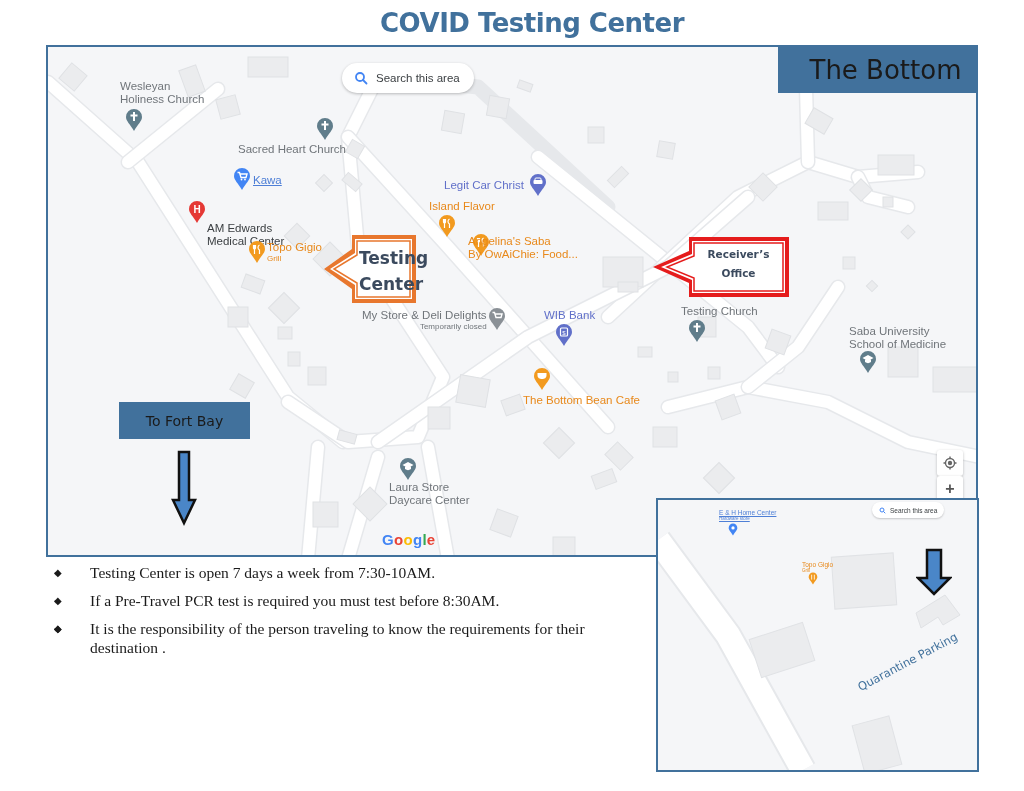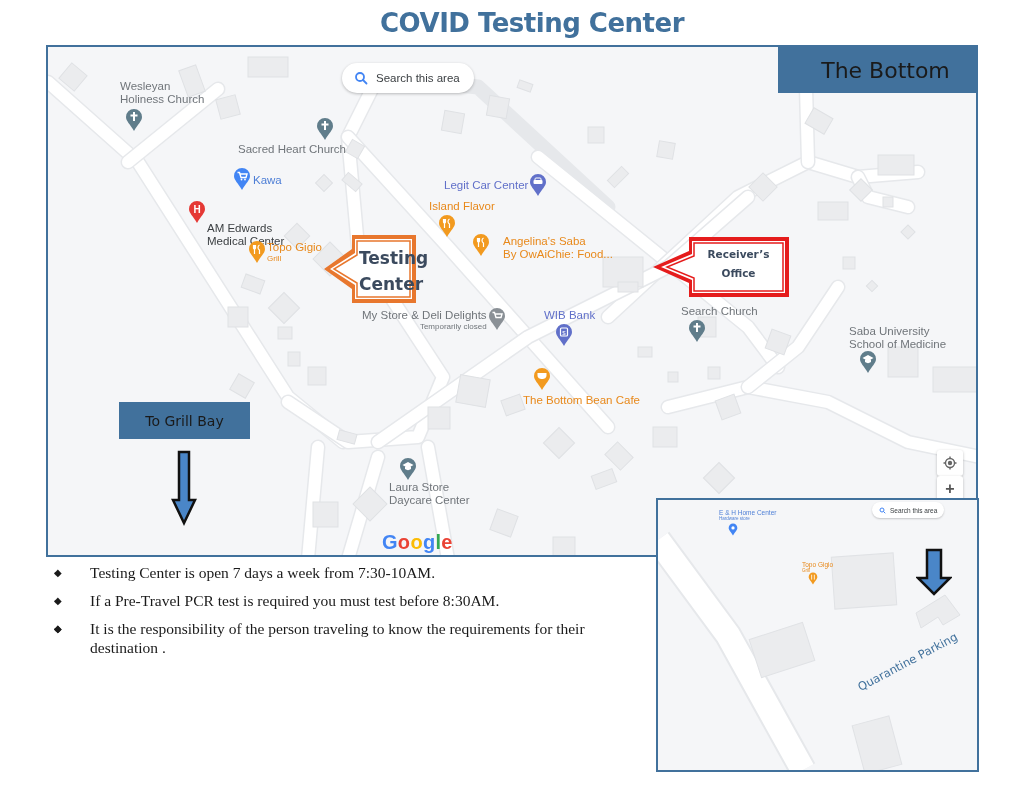--- a/index.html
+++ b/index.html
@@ -5,29 +5,29 @@
   html, body { margin: 0; padding: 0; background: #ffffff; }
   body { width: 1024px; height: 791px; position: relative; overflow: hidden; font-family: "Liberation Sans", sans-serif; }
   .title { position: absolute; top: 8px; left: 0; width: 1064px; text-align: center; font-family: "DejaVu Sans", sans-serif; font-weight: bold; font-size: 26px; color: #41719c; letter-spacing: -0.5px; }
   .map-main { position: absolute; left: 46px; top: 45px; width: 932px; height: 512px; border: 2px solid #41719c; background: #f5f6f8; overflow: hidden; box-sizing: border-box; }
   .map-main svg.base { position: absolute; left: 0; top: 0; }
   .poi-label { position: absolute; font-size: 11.5px; line-height: 13px; white-space: nowrap; }
   .poi-sub { display: block; font-size: 8px; line-height: 9px; }
   .gray { color: #70757a; }
   .dark { color: #3c4043; }
   .orange { color: #e8891b; }
-  .blue { color: #4e7fd6; }
+  .blue { color: #4e7fd6; text-decoration: underline; }
   .purple { color: #6170c9; }
   .pin { position: absolute; width: 18px; height: 24px; }
   .search-pill { position: absolute; left: 294px; top: 16px; width: 132px; height: 30px; border-radius: 15px; background: #fff; box-shadow: 0 1px 3px rgba(0,0,0,0.25); display: flex; align-items: center; font-size: 11.5px; color: #3c4043; }
   .search-pill .ico { width: 14px; height: 14px; margin-left: 12px; margin-right: 8px; }
   .label-box { position: absolute; background: #41719c; color: #1a1a1a; font-family: "DejaVu Sans", sans-serif; display: flex; align-items: center; justify-content: center; }
   .ctrl { position: absolute; width: 26px; height: 26px; background: #fff; border-radius: 3px; box-shadow: 0 1px 3px rgba(0,0,0,0.25); display: flex; align-items: center; justify-content: center; color: #555; font-size: 16px; }
   .callout-text { position: absolute; font-family: "DejaVu Sans", sans-serif; font-weight: bold; color: #3b4a5e; text-align: center; }
-  .google { position: absolute; font-size: 20px; font-weight: bold; letter-spacing: 0.3px; }
+  .google { position: absolute; font-size: 15px; font-weight: bold; letter-spacing: 0.3px; }
   .inset { position: absolute; left: 656px; top: 498px; width: 323px; height: 274px; border: 2px solid #41719c; background: #f5f6f8; overflow: hidden; box-sizing: border-box; }
   .bullets { position: absolute; left: 50px; top: 563px; width: 600px; font-family: "Liberation Serif", serif; font-size: 15.5px; color: #1a1a1a; line-height: 19px; }
   .bullet { position: relative; padding-left: 40px; margin-bottom: 9px; }
   .bullet .dot { position: absolute; left: 4px; top: 0; font-size: 10px; }
 </style>
 </head>
 <body>
 
 <div class="title">COVID Testing Center</div>
 
@@ -123,21 +123,21 @@
   </svg>
 
   <div class="search-pill">
     <svg class="ico" viewBox="0 0 14 14">
         <circle cx="6" cy="6" r="4" fill="none" stroke="#4285f4" stroke-width="1.8"></circle>
         <line x1="9" y1="9" x2="12.5" y2="12.5" stroke="#4285f4" stroke-width="1.8" stroke-linecap="round"></line>
       </svg>
     <span>Search this area</span>
   </div>
 
-  <div class="label-box" style="left:730px; top:0; width:215px; height:46px; font-size:22px;">
+  <div class="label-box" style="left:730px; top:0; width:215px; height:46px; font-size:26px;">
     <span>The Bottom</span>
   </div>
 
   <div class="poi-label gray" style="left:72px; top:33px;">
     <span>Wesleyan</span><br>
     <span>Holiness Church</span>
   </div>
   <svg class="pin" style="left:77px; top:61px;" viewBox="0 0 18 24">
       <path d="M9 23 C 5 16, 1 13, 1 9 A 8 8 0 0 1 17 9 C 17 13, 13 16, 9 23Z" fill="#607d8b"></path>
       <rect x="8" y="4" width="2" height="9" fill="#fff"></rect>
@@ -170,59 +170,59 @@
 
   <svg class="pin" style="left:200px; top:193px;" viewBox="0 0 18 24">
       <path d="M9 23 C 5 16, 1 13, 1 9 A 8 8 0 0 1 17 9 C 17 13, 13 16, 9 23Z" fill="#f29a1f"></path>
       <path d="M6.5 5 v4 M5.5 5 v3 a1 1 0 0 0 2 0 v-3 M6.5 9 v5 M11.5 5 c -2 1 -2 4 0 5 v4" fill="none" stroke="#fff" stroke-width="1.2"></path>
     </svg>
   <div class="poi-label orange" style="left:219px; top:194px;">
     <span>Topo Gigio</span>
     <span class="poi-sub">Grill</span>
   </div>
 
-  <div class="poi-label purple" style="left:396px; top:132px;">Legit Car Center</div>
+  <div class="poi-label purple" style="left:396px; top:132px;">Legit Car Christ</div>
   <svg class="pin" style="left:481px; top:126px;" viewBox="0 0 18 24">
       <path d="M9 23 C 5 16, 1 13, 1 9 A 8 8 0 0 1 17 9 C 17 13, 13 16, 9 23Z" fill="#6170c9"></path>
       <rect x="4.5" y="7" width="9" height="4" rx="1" fill="#fff"></rect>
       <rect x="6" y="5" width="6" height="3" rx="1" fill="none" stroke="#fff" stroke-width="1"></rect>
     </svg>
 
   <div class="poi-label orange" style="left:381px; top:153px;">Island Flavor</div>
   <svg class="pin" style="left:390px; top:167px;" viewBox="0 0 18 24">
       <path d="M9 23 C 5 16, 1 13, 1 9 A 8 8 0 0 1 17 9 C 17 13, 13 16, 9 23Z" fill="#f29a1f"></path>
       <path d="M6.5 5 v4 M5.5 5 v3 a1 1 0 0 0 2 0 v-3 M6.5 9 v5 M11.5 5 c -2 1 -2 4 0 5 v4" fill="none" stroke="#fff" stroke-width="1.2"></path>
     </svg>
 
   <svg class="pin" style="left:424px; top:186px;" viewBox="0 0 18 24">
       <path d="M9 23 C 5 16, 1 13, 1 9 A 8 8 0 0 1 17 9 C 17 13, 13 16, 9 23Z" fill="#f29a1f"></path>
       <path d="M6.5 5 v4 M5.5 5 v3 a1 1 0 0 0 2 0 v-3 M6.5 9 v5 M11.5 5 c -2 1 -2 4 0 5 v4" fill="none" stroke="#fff" stroke-width="1.2"></path>
     </svg>
-  <div class="poi-label orange" style="left:455px; top:188px;">
+  <div class="poi-label orange" style="left:420px; top:188px;">
     <span>Angelina's Saba</span><br>
     <span>By OwAiChie: Food...</span>
   </div>
 
   <div class="poi-label gray" style="left:314px; top:262px; text-align:right;">
     <span>My Store &amp; Deli Delights</span>
     <span class="poi-sub">Temporarily closed</span>
   </div>
   <svg class="pin" style="left:440px; top:260px;" viewBox="0 0 18 24">
       <path d="M9 23 C 5 16, 1 13, 1 9 A 8 8 0 0 1 17 9 C 17 13, 13 16, 9 23Z" fill="#8a9096"></path>
       <path d="M4.5 5.5 h2 l1.5 5 h5 l1-3.5 h-6.5" fill="none" stroke="#fff" stroke-width="1.4"></path>
     </svg>
 
   <div class="poi-label purple" style="left:496px; top:262px;">WIB Bank</div>
   <svg class="pin" style="left:507px; top:276px;" viewBox="0 0 18 24">
       <path d="M9 23 C 5 16, 1 13, 1 9 A 8 8 0 0 1 17 9 C 17 13, 13 16, 9 23Z" fill="#6170c9"></path>
       <rect x="5.5" y="5" width="7" height="8" rx="1" fill="none" stroke="#fff" stroke-width="1.2"></rect>
       <text x="9" y="12" text-anchor="middle" font-size="6" fill="#fff" font-family="Liberation Sans, sans-serif">$</text>
     </svg>
 
-  <div class="poi-label gray" style="left:633px; top:258px;">Search Church</div>
+  <div class="poi-label gray" style="left:633px; top:258px;">Testing Church</div>
   <svg class="pin" style="left:640px; top:272px;" viewBox="0 0 18 24">
       <path d="M9 23 C 5 16, 1 13, 1 9 A 8 8 0 0 1 17 9 C 17 13, 13 16, 9 23Z" fill="#607d8b"></path>
       <rect x="8" y="4" width="2" height="9" fill="#fff"></rect>
       <rect x="5.5" y="6.5" width="7" height="2" fill="#fff"></rect>
     </svg>
 
   <div class="poi-label gray" style="left:801px; top:278px;">
     <span>Saba University</span><br>
     <span>School of Medicine</span>
   </div>
@@ -264,21 +264,21 @@
     <path d="M41 6 H134 V58 H41 V45 L10 32 L41 19 Z" fill="#ffffff"></path>
     <path d="M43 8 H132 V56 H43 V43 L16 32 L43 21 Z" fill="none" stroke="#e51c1c" stroke-width="1.5"></path>
     <rect x="45" y="10" width="85" height="44" fill="#ffffff"></rect>
   </svg>
   <div class="callout-text" style="left:648px; top:198px; width:85px; font-size:10.5px; line-height:19px;">
     <span>Receiver’s</span><br>
     <span>Office</span>
   </div>
 
   <div class="label-box" style="left:71px; top:355px; width:131px; height:37px; font-size:14px;">
-    <span>To Grill Bay</span>
+    <span>To Fort Bay</span>
   </div>
   <svg style="position:absolute; left:123px; top:403px;" width="26" height="76" viewBox="0 0 26 76">
     <path d="M8 2 H18 V50 H24 L13 73 L2 50 H8 Z" fill="#4a86c8" stroke="#111" stroke-width="2.5" stroke-linejoin="miter"></path>
   </svg>
 
   <div class="google" style="left:334px; top:484px;">
     <span style="color:#4285f4">G</span><span style="color:#ea4335">o</span><span style="color:#fbbc05">o</span><span style="color:#4285f4">g</span><span style="color:#34a853">l</span><span style="color:#ea4335">e</span>
   </div>
 
   <div class="ctrl" style="left:889px; top:403px;">

